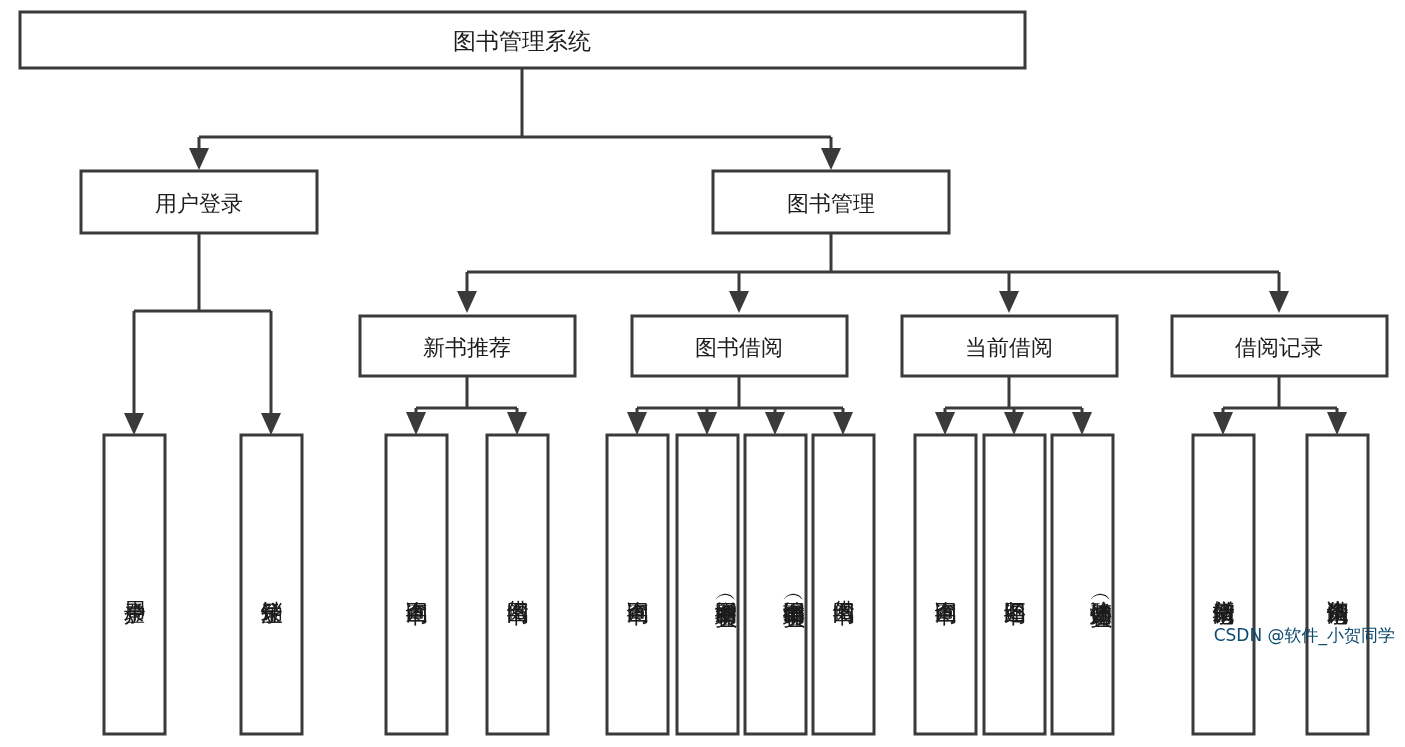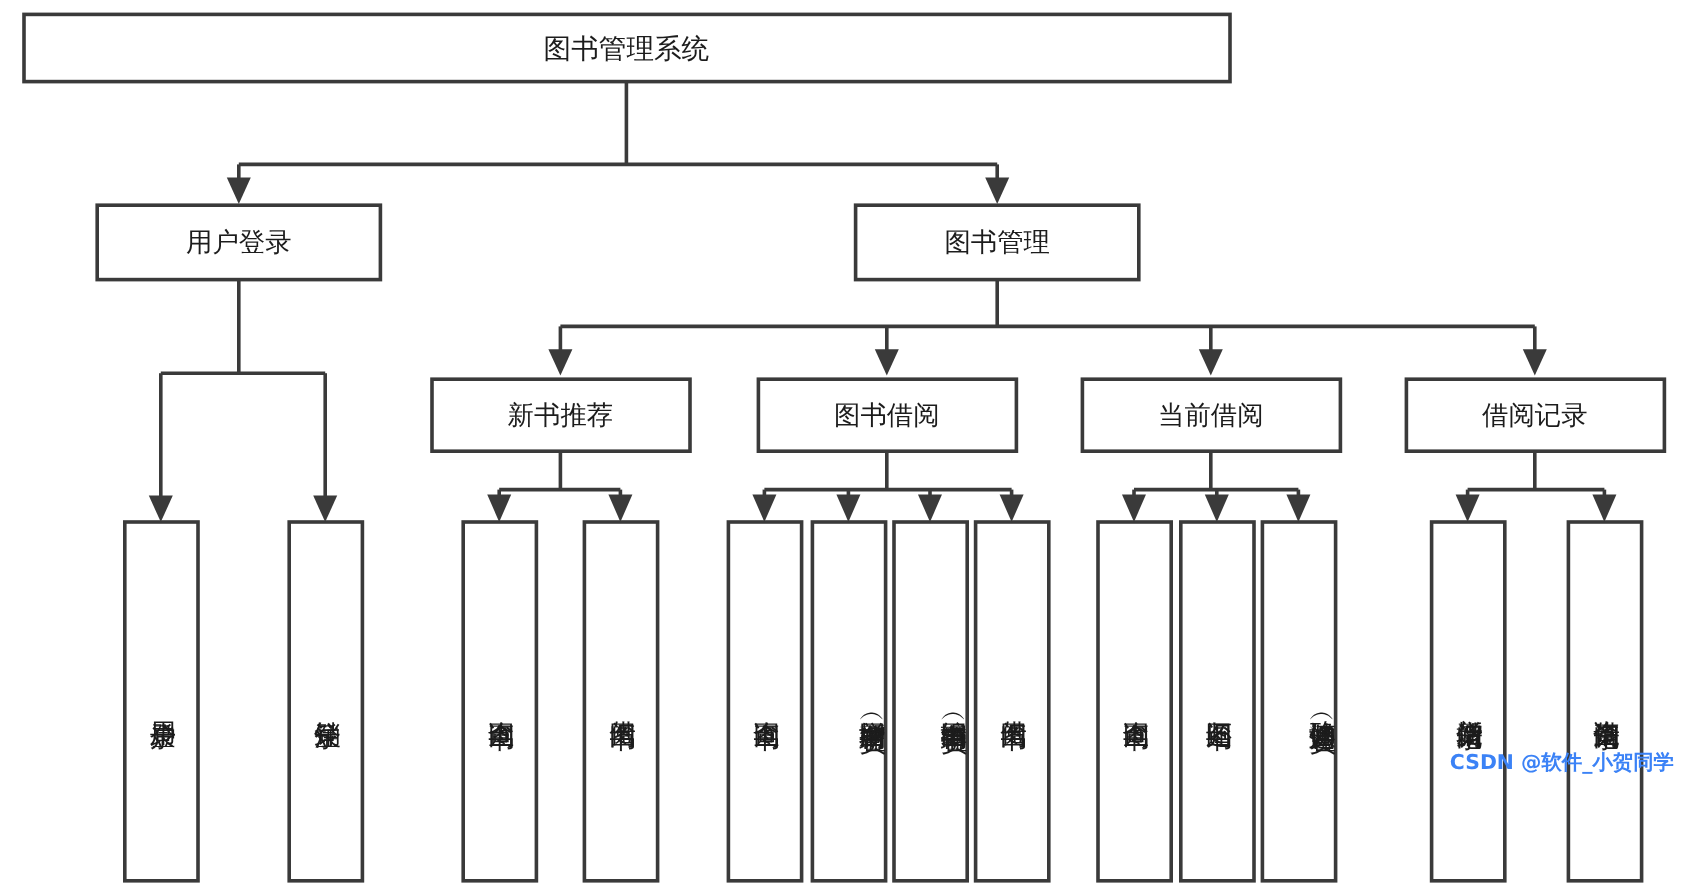--- a/index.html
+++ b/index.html
@@ -67,24 +67,23 @@
     text-align: center;
     white-space: nowrap;
     user-select: none;
   }
   .watermark {
     position: absolute;
     right: 10px;
     bottom: 6px;
     font-family: "DejaVu Sans", "Liberation Sans", sans-serif;
     font-size: 17px;
-    color: #3b82f6;
+    color: #0c4a6e;
     white-space: nowrap;
     user-select: none;
-    font-weight: bold;
   }
 </style>
 </head>
 <body>
 
 <div id="diagram-root">
 
   <svg id="tree-svg" viewBox="0 0 1405 747" xmlns="http://www.w3.org/2000/svg">
 
     <g>

